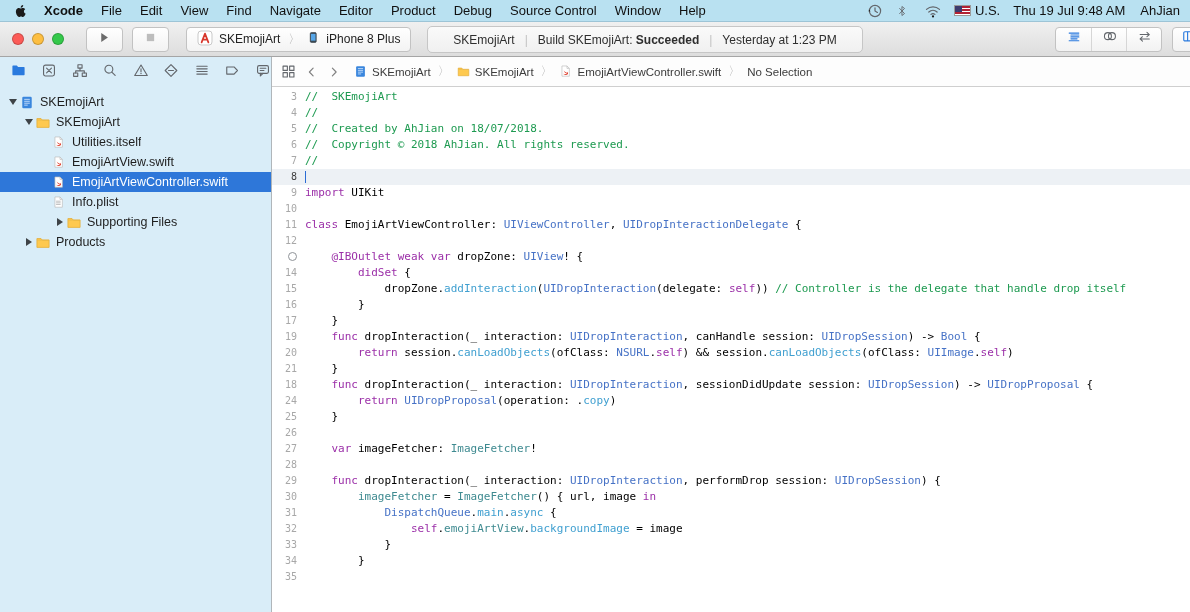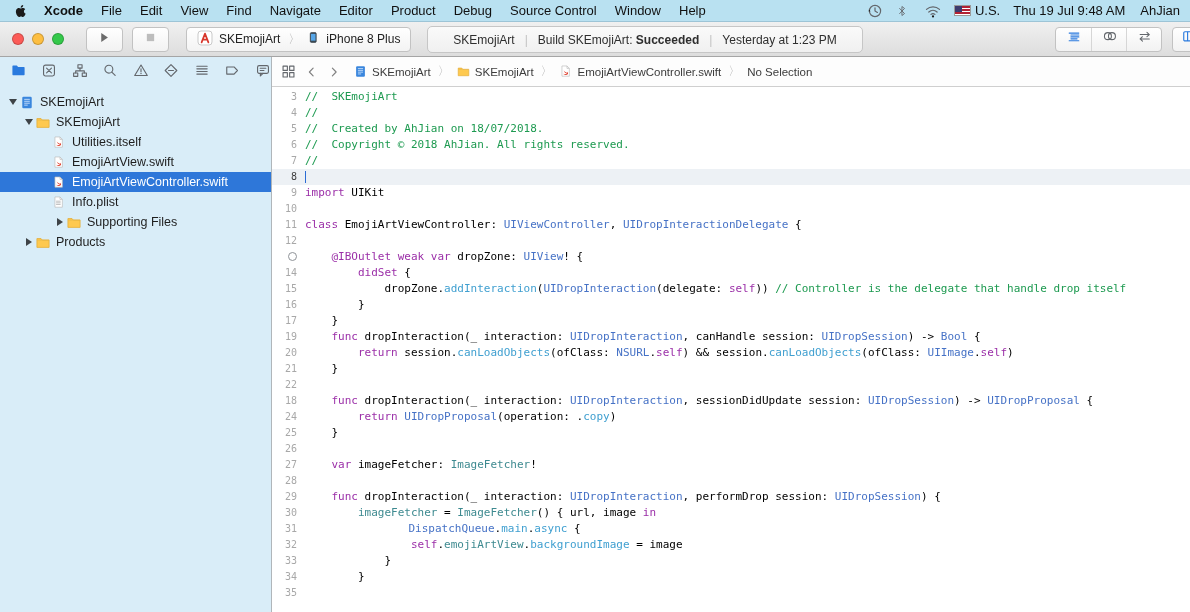--- a/index.html
+++ b/index.html
@@ -482,24 +482,20 @@
         </div>
         <div class="cl">
           <span class="gut">20</span>
           <span class="src"><span style="color: rgb(0, 0, 0);">        </span><span style="color: rgb(155, 47, 168);">return</span><span style="color: rgb(0, 0, 0);"> session.</span><span style="color: rgb(63, 159, 208);">canLoadObjects</span><span style="color: rgb(0, 0, 0);">(ofClass: </span><span style="color: rgb(70, 114, 198);">NSURL</span><span style="color: rgb(0, 0, 0);">.</span><span style="color: rgb(155, 47, 168);">self</span><span style="color: rgb(0, 0, 0);">) &amp;&amp; session.</span><span style="color: rgb(63, 159, 208);">canLoadObjects</span><span style="color: rgb(0, 0, 0);">(ofClass: </span><span style="color: rgb(70, 114, 198);">UIImage</span><span style="color: rgb(0, 0, 0);">.</span><span style="color: rgb(155, 47, 168);">self</span><span style="color: rgb(0, 0, 0);">)</span></span>
         </div>
         <div class="cl">
           <span class="gut">21</span>
           <span class="src"><span style="color: rgb(0, 0, 0);">    }</span></span>
         </div>
         <div class="cl">
-          <span class="gut">22</span>
-          <span class="src"></span>
-        </div>
-        <div class="cl">
           <span class="gut">18</span>
           <span class="src"><span style="color: rgb(0, 0, 0);">    </span><span style="color: rgb(155, 47, 168);">func</span><span style="color: rgb(0, 0, 0);"> dropInteraction(_ interaction: </span><span style="color: rgb(70, 114, 198);">UIDropInteraction</span><span style="color: rgb(0, 0, 0);">, sessionDidUpdate session: </span><span style="color: rgb(70, 114, 198);">UIDropSession</span><span style="color: rgb(0, 0, 0);">) -&gt; </span><span style="color: rgb(70, 114, 198);">UIDropProposal</span><span style="color: rgb(0, 0, 0);"> {</span></span>
         </div>
         <div class="cl">
           <span class="gut">24</span>
           <span class="src"><span style="color: rgb(0, 0, 0);">        </span><span style="color: rgb(155, 47, 168);">return</span><span style="color: rgb(0, 0, 0);"> </span><span style="color: rgb(70, 114, 198);">UIDropProposal</span><span style="color: rgb(0, 0, 0);">(operation: .</span><span style="color: rgb(63, 159, 208);">copy</span><span style="color: rgb(0, 0, 0);">)</span></span>
         </div>
         <div class="cl">
           <span class="gut">25</span>
           <span class="src"><span style="color: rgb(0, 0, 0);">    }</span></span>
@@ -519,21 +515,21 @@
         <div class="cl">
           <span class="gut">29</span>
           <span class="src"><span style="color: rgb(0, 0, 0);">    </span><span style="color: rgb(155, 47, 168);">func</span><span style="color: rgb(0, 0, 0);"> dropInteraction(_ interaction: </span><span style="color: rgb(70, 114, 198);">UIDropInteraction</span><span style="color: rgb(0, 0, 0);">, performDrop session: </span><span style="color: rgb(70, 114, 198);">UIDropSession</span><span style="color: rgb(0, 0, 0);">) {</span></span>
         </div>
         <div class="cl">
           <span class="gut">30</span>
           <span class="src"><span style="color: rgb(0, 0, 0);">        </span><span style="color: rgb(62, 138, 144);">imageFetcher</span><span style="color: rgb(0, 0, 0);"> = </span><span style="color: rgb(62, 138, 144);">ImageFetcher</span><span style="color: rgb(0, 0, 0);">() { url, image </span><span style="color: rgb(155, 47, 168);">in</span></span>
         </div>
         <div class="cl">
           <span class="gut">31</span>
-          <span class="src"><span style="color: rgb(0, 0, 0);">            </span><span style="color: rgb(70, 114, 198); margin-left: 24px;">DispatchQueue</span><span style="color: rgb(0, 0, 0);">.</span><span style="color: rgb(63, 159, 208);">main</span><span style="color: rgb(0, 0, 0);">.</span><span style="color: rgb(63, 159, 208);">async</span><span style="color: rgb(0, 0, 0);"> {</span></span>
+          <span class="src"><span style="color: rgb(0, 0, 0);">            </span><span style="color: rgb(70, 114, 198);">DispatchQueue</span><span style="color: rgb(0, 0, 0);">.</span><span style="color: rgb(63, 159, 208);">main</span><span style="color: rgb(0, 0, 0);">.</span><span style="color: rgb(63, 159, 208);">async</span><span style="color: rgb(0, 0, 0);"> {</span></span>
         </div>
         <div class="cl">
           <span class="gut">32</span>
           <span class="src"><span style="color: rgb(0, 0, 0);">                </span><span style="color: rgb(155, 47, 168);">self</span><span style="color: rgb(0, 0, 0);">.</span><span style="color: rgb(62, 138, 144);">emojiArtView</span><span style="color: rgb(0, 0, 0);">.</span><span style="color: rgb(63, 159, 208);">backgroundImage</span><span style="color: rgb(0, 0, 0);"> = image</span></span>
         </div>
         <div class="cl">
           <span class="gut">33</span>
           <span class="src"><span style="color: rgb(0, 0, 0);">            }</span></span>
         </div>
         <div class="cl">

